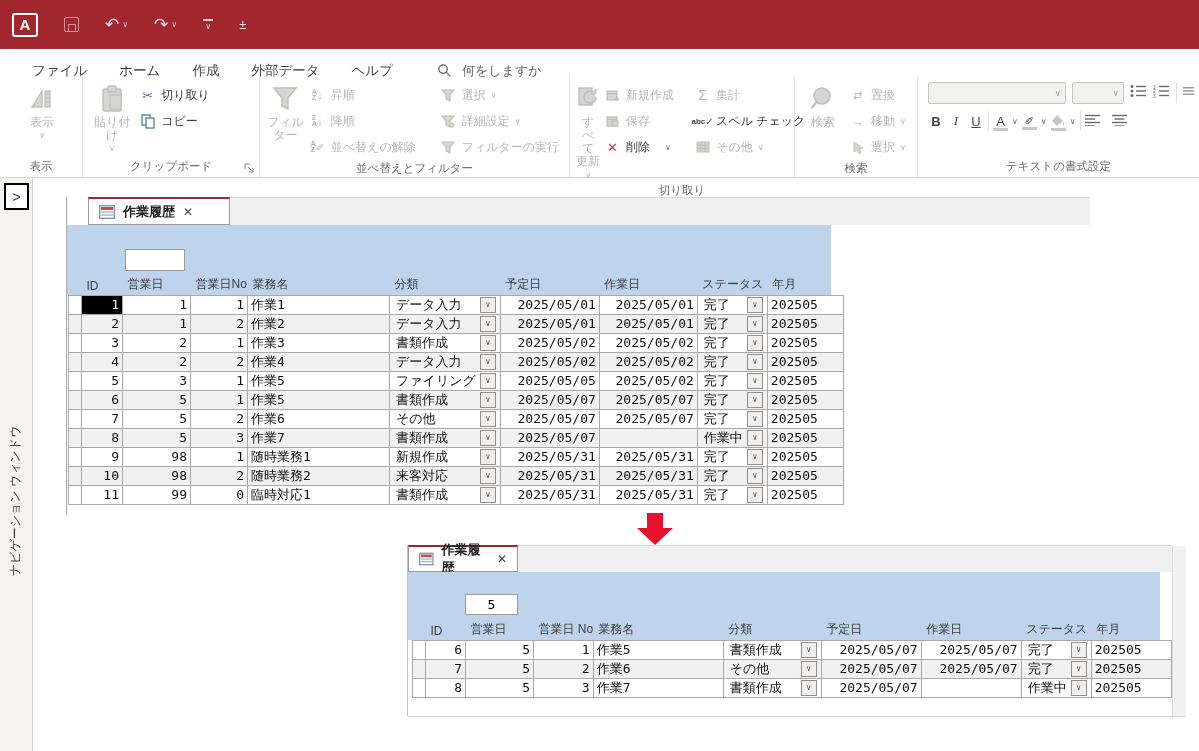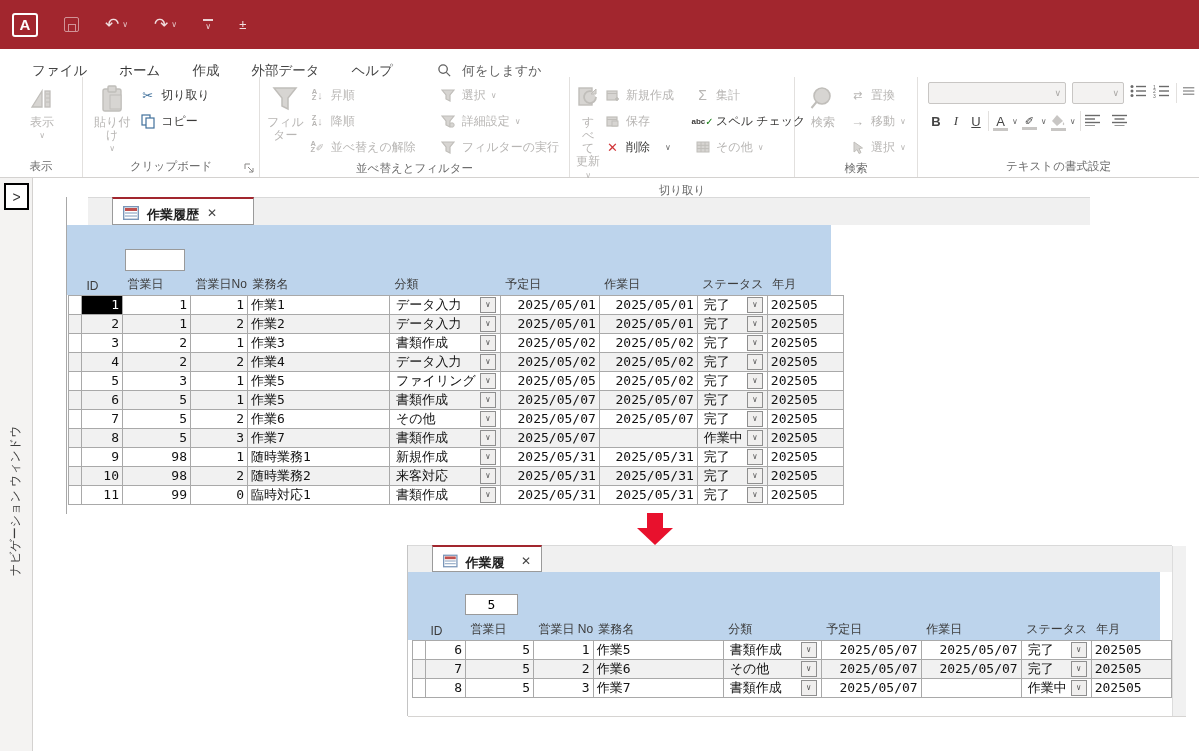--- a/index.html
+++ b/index.html
@@ -62,21 +62,21 @@
   
   .navstrip { position:absolute; left:0; top:178px; width:33px; height:573px; background:#f4f3f2; border-right:1px solid #d4d2d0; }
   .navexp { position:absolute; left:4px; top:5px; width:25px; height:27px; background:#fff; border:2px solid #000;
     font-size:14px; color:#333; display:flex; align-items:center; justify-content:center; }
   .navlabel { position:absolute; left:7px; top:218px; width:180px; font-size:12px; color:#3a3a3a;
     transform:rotate(-90deg) translateX(-100%); transform-origin:0 0; white-space:nowrap; }
 
   
   .tabstrip { position:absolute; background:#f0f0f0; border-top:1px solid #d9d9d9; }
   .dtab { position:absolute; background:#fff; border:1px solid #9a9a9a; border-top:2px solid #a2262e;
-    display:flex; gap:8px; padding:7px 10px; font-size:13px; color:#222; font-weight:bold;margin-left:24px; }
+    display:flex; align-items:center; gap:8px; padding:0 10px; font-size:13px; color:#222; font-weight:bold; }
   .dtab .x { font-weight:normal; color:#444; font-size:12px; }
   .band { position:absolute; background:#bdd4ec; }
   .hdrbox { position:absolute; background:#fff; border:1px solid #9a9a9a; font-size:13px;
     display:flex; align-items:center; justify-content:center; font-family:"DejaVu Sans Mono","Liberation Mono",monospace; }
   .vline { position:absolute; width:1px; background:#a8a8a8; }
   .hline { position:absolute; height:1px; background:#d6d4d2; }
   .scrollstrip { position:absolute; background:#f1f1f1; border-left:1px solid #dcdcdc; }
 
   
   table.ds { position:absolute; border-collapse:collapse; table-layout:fixed;

